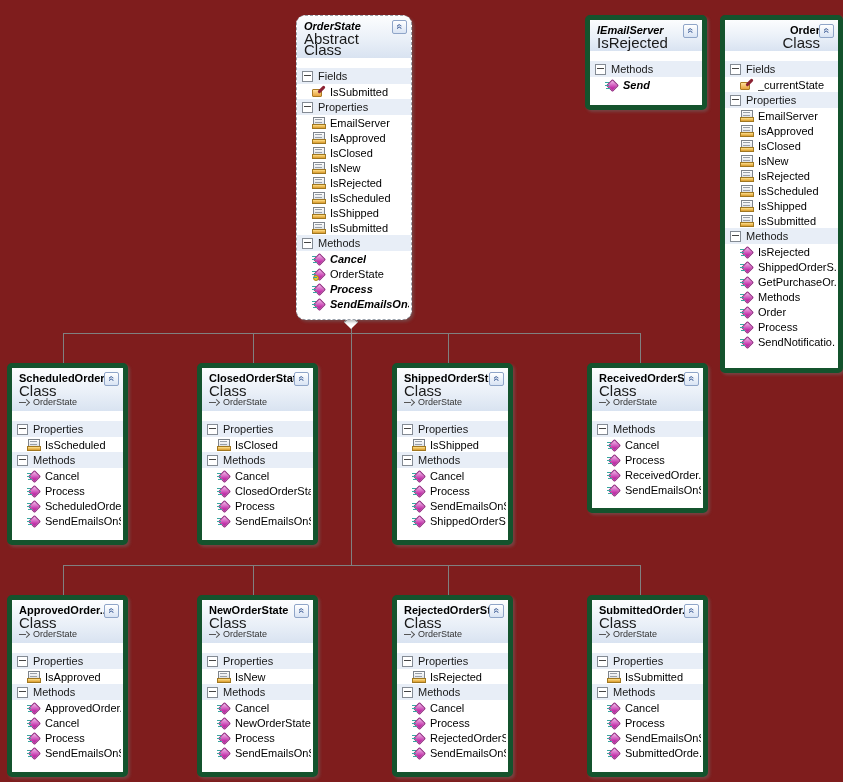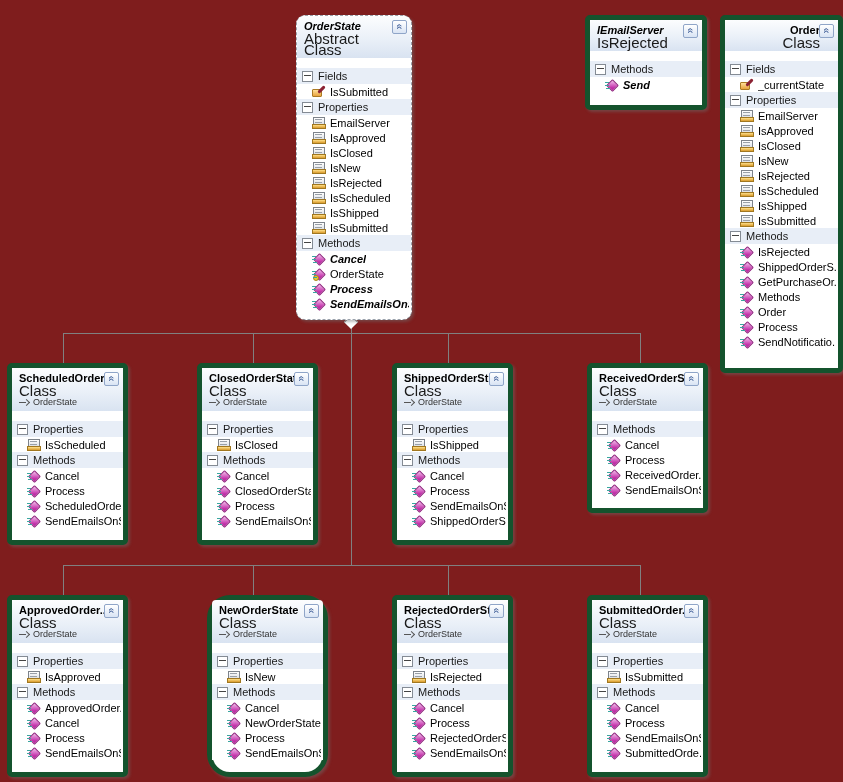--- a/index.html
+++ b/index.html
@@ -473,21 +473,21 @@
       </div>
       <div class="member-row">
         <span class="icon icon-method"></span>
         <span class="member-label">Process</span>
       </div>
       <div class="member-row">
         <span class="icon icon-method"></span>
         <span class="member-label">SendEmailsOnS...</span>
       </div>
     </div>
-    <div class="class-box" style="left: 207px; top: 595px; width: 111px; min-height: 172px; border-radius: 23px;">
+    <div class="class-box" style="left: 197px; top: 595px; width: 111px; min-height: 172px;">
       <div class="box-header">
         <div class="box-title">NewOrderState</div>
         <span class="chevron"></span>
         <div class="box-kind">Class</div>
         <div class="box-base">
           <span class="icon-inherit"></span>
           <span class="base-label">OrderState</span>
         </div>
       </div>
       <div class="header-gap"></div>

